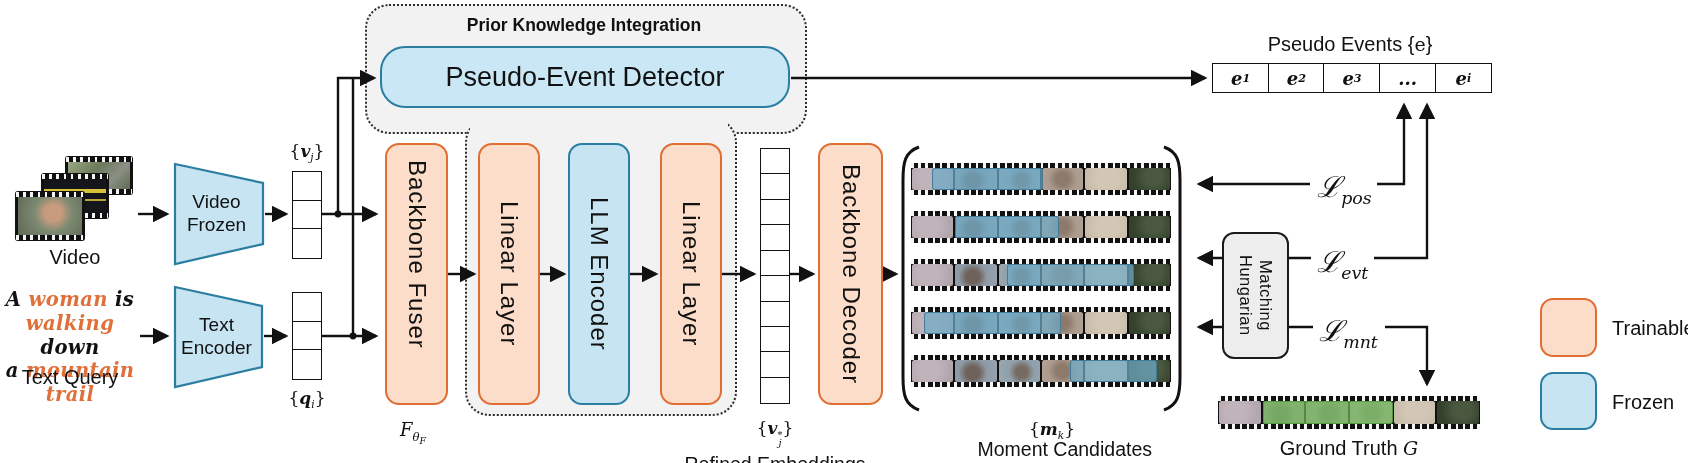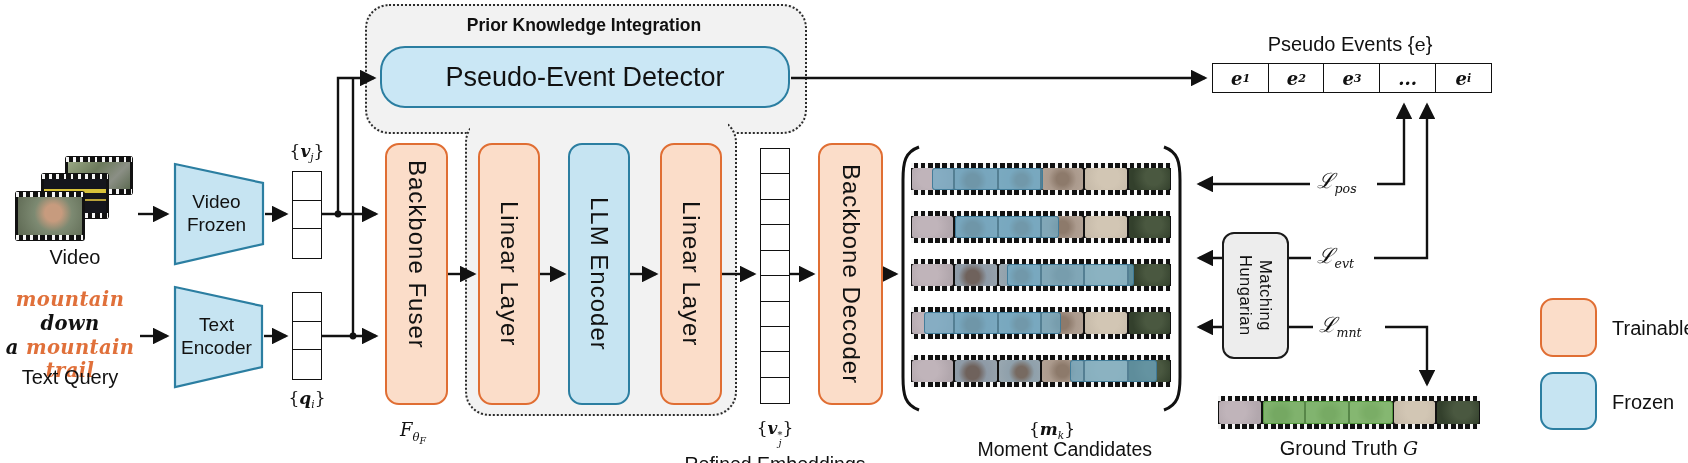--- a/index.html
+++ b/index.html
@@ -52,21 +52,21 @@
   
   .ecells{position:absolute;display:flex;z-index:4;}
   .ecell{flex:1;background:#fff;border:1.8px solid #111;margin-left:-1.8px;display:flex;align-items:center;justify-content:center;
     font-family:"DejaVu Serif",serif;font-weight:bold;font-style:italic;font-size:18px;box-sizing:border-box;}
   .ecell:first-child{margin-left:0;}
   .ecell sub{font-size:0.62em;}
   
   .hm{position:absolute;background:#EDEDED;border:2px solid #1a1a1a;border-radius:12px;display:flex;align-items:center;justify-content:center;z-index:5;}
   .hm .vtext{font-size:16.5px;letter-spacing:0.5px;line-height:1.25;white-space:normal;text-align:center;}
   
-  .loss{position:absolute;font-family:"DejaVu Serif",serif;font-style:italic;font-size:21px;z-index:4;}
+  .loss{position:absolute;font-family:"DejaVu Serif",serif;font-style:italic;font-size:29px;z-index:4;}
   .loss sub{font-size:0.6em;}
   
   .hw-line{font-family:"DejaVu Serif",serif;font-style:italic;font-weight:bold;font-size:19.5px;line-height:1.22;text-align:center;letter-spacing:0.4px;}
   .hw-o{color:#E0703A;}
   
   .legend-swatch{position:absolute;width:57px;border-radius:13px;z-index:4;box-sizing:border-box;}
   .enc-label{position:absolute;z-index:4;font-size:19px;text-align:center;line-height:1.2;}
   .param{position:absolute;font-family:"DejaVu Serif",serif;font-style:italic;font-size:18px;z-index:5;margin-top:48px;}
   .param sub{font-size:0.65em;} .param sub sub{font-size:0.8em;}
 </style>
@@ -134,21 +134,22 @@
     <div class="sprocket"></div>
   </div>
   <div class="mini" style="left:16px;top:192px;width:68px;height:48px;">
     <div class="sprocket"></div>
     <div class="photo" style="background:radial-gradient(circle at 55% 42%,#c79b7e 0 20%,#7d8a72 45%,#5d6852 100%);"></div>
     <div class="sprocket"></div>
   </div>
   <div class="lab" style="left:25px;top:246px;width:100px;font-size:20px;">Video</div>
 
   <div class="abs" style="left:0px;top:288px;width:140px;z-index:4;">
-    <div class="hw-line"><span class="hw-o">mountain</span><span> down</span></div>
+    <div class="hw-line"><span>A </span><span class="hw-o">woman</span><span> is</span></div>
+    <div class="hw-line"><span class="hw-o">walking</span><span> down</span></div>
     <div class="hw-line"><span>a </span><span class="hw-o">mountain trail</span></div>
   </div>
   <div class="lab" style="left:10px;top:366px;width:120px;font-size:20px;">Text Query</div>
 
   <div class="enc-label" style="left:179px;top:191px;width:75px;">Video Frozen</div>
   <div class="enc-label" style="left:179px;top:314px;width:75px;">Text Encoder</div>
 
   <div class="lab math" style="left:282px;top:141px;width:50px;font-size:17px;"><span>{</span><span class="mb">v</span><sub>j</sub><span>}</span></div>
   <div class="stack" style="left:292px;top:171px;width:30px;height:88px;">
     <div class="cell"></div>

